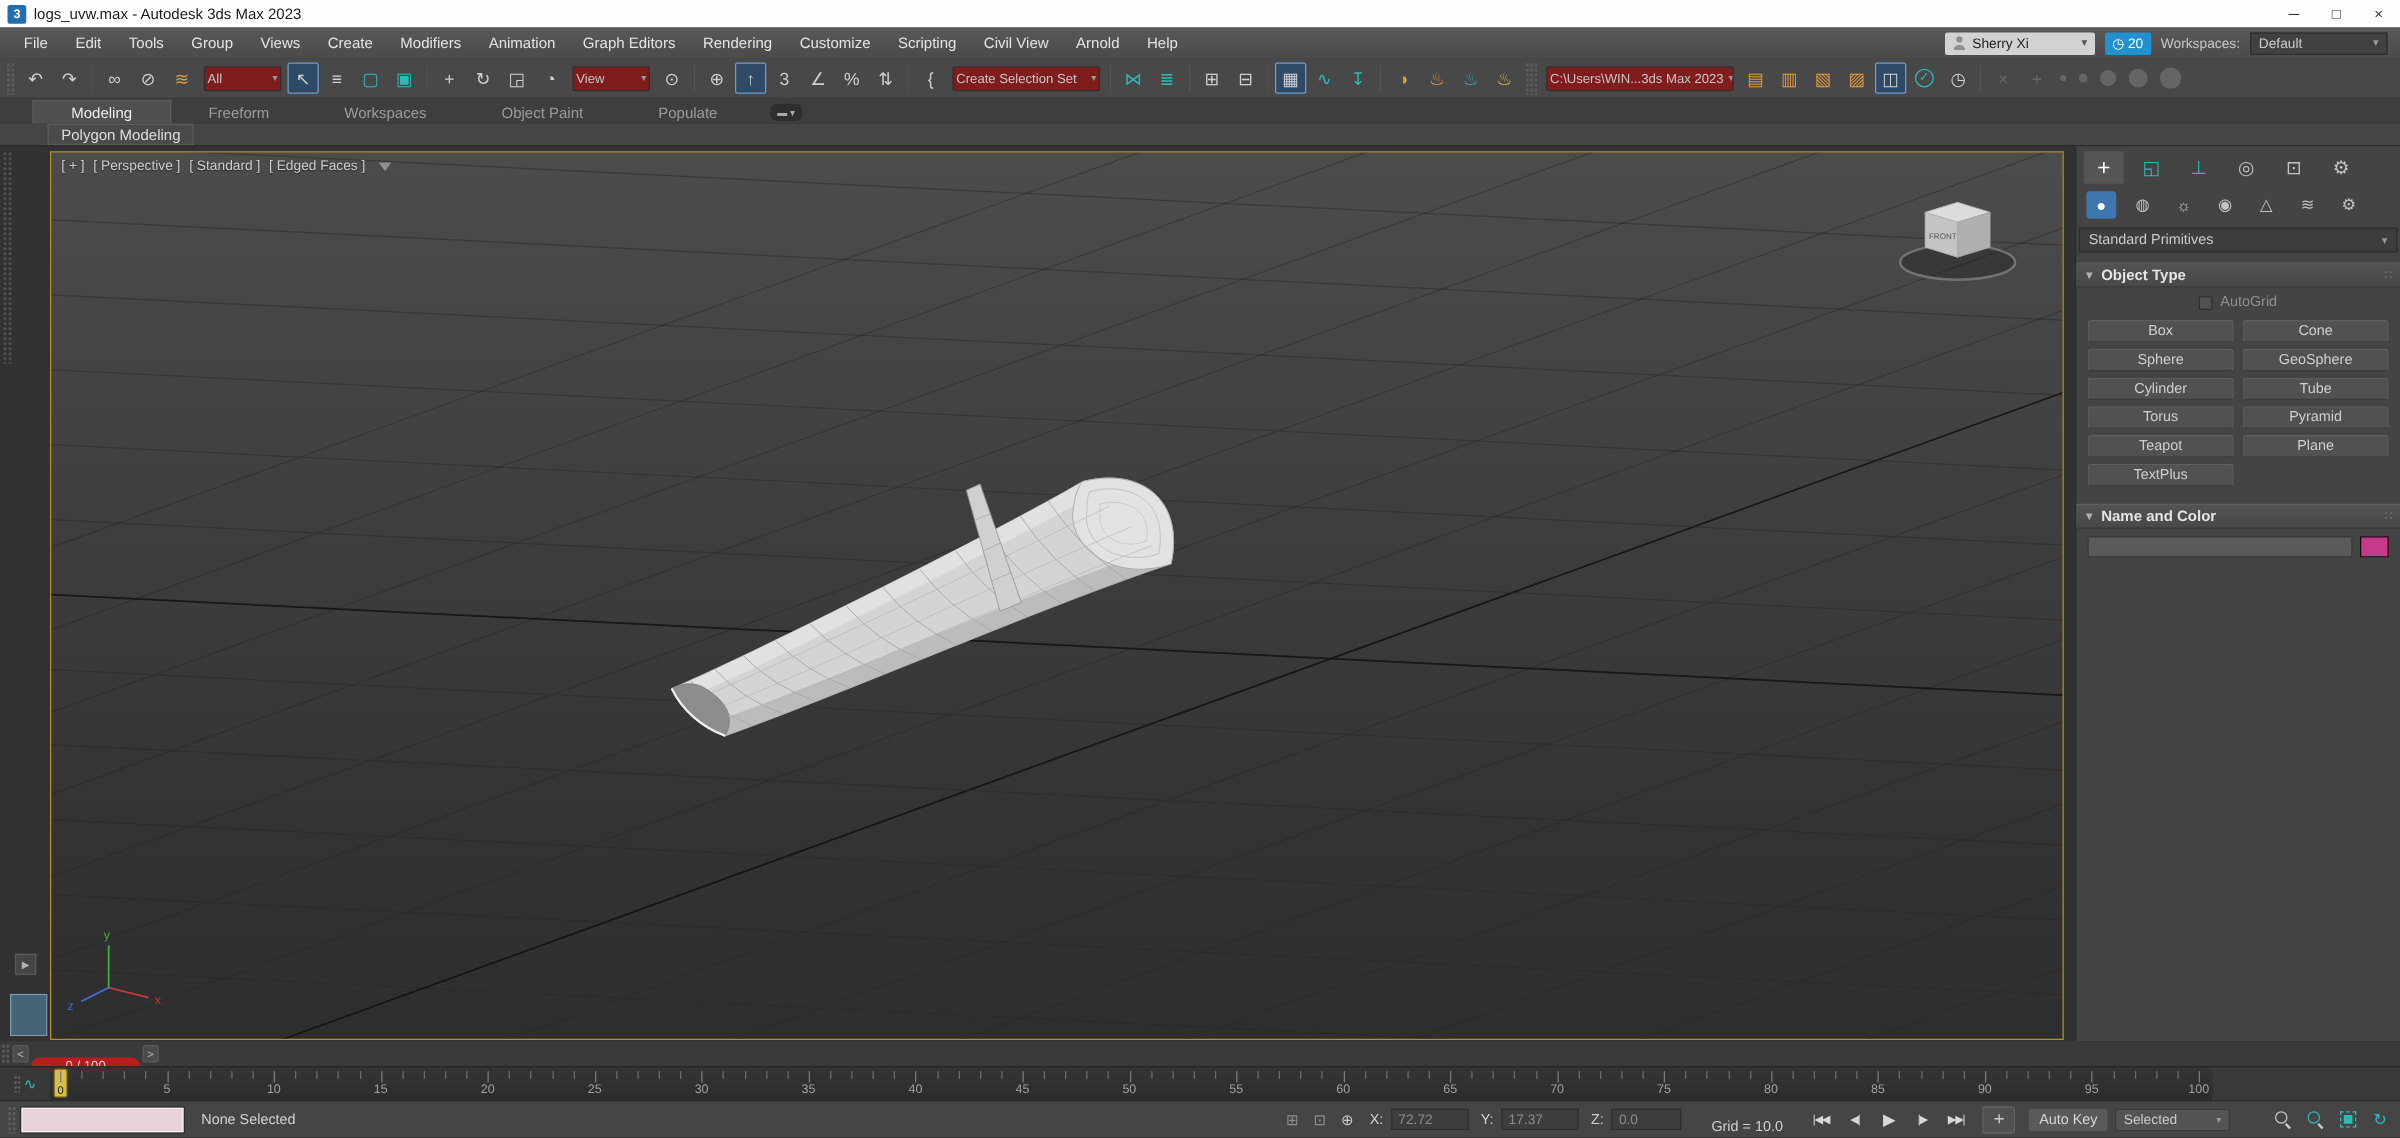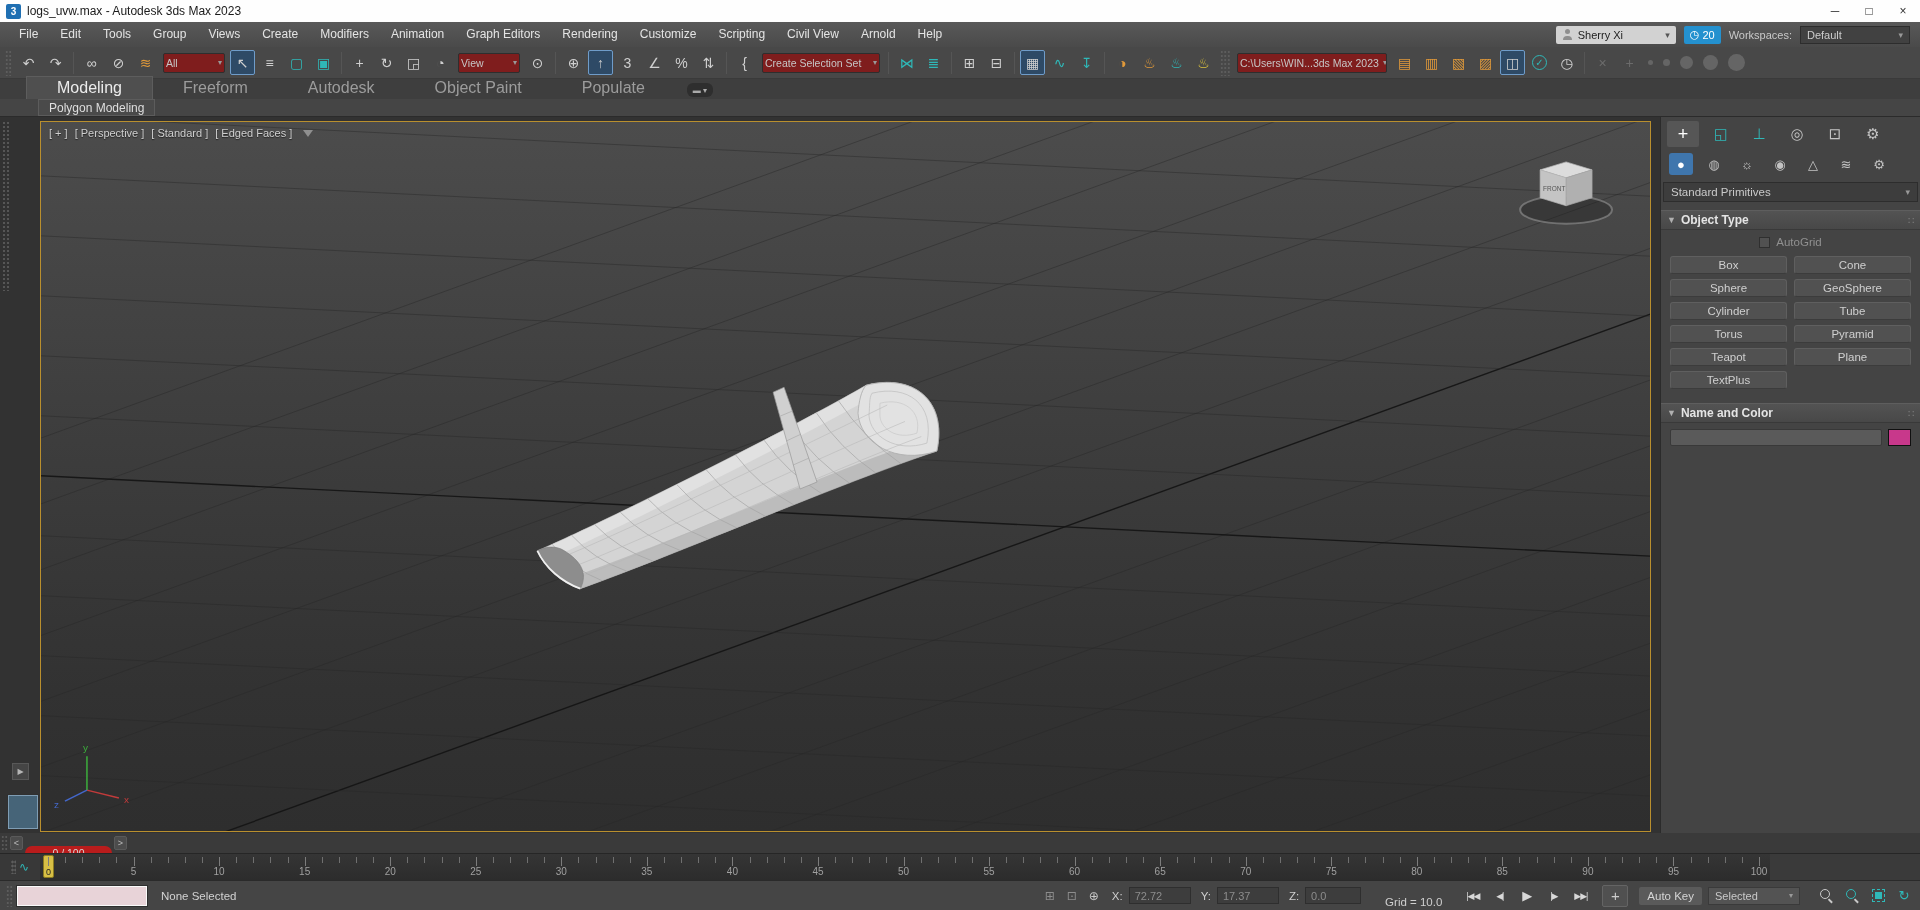--- a/index.html
+++ b/index.html
@@ -55,21 +55,21 @@
   .tb-btn.circle .glyph{border:1.5px solid var(--teal);border-radius:50%;width:15px;height:15px;
           font-size:10px;display:flex;align-items:center;justify-content:center;}
   .tb-dd{height:20px;background:#7f1d1d;border:1px solid #2e2e2e;border-radius:2px;margin:0 4px;
          display:flex;align-items:center;padding:0 2px;font-size:10.5px;color:#c6c6c6;white-space:nowrap;overflow:hidden;}
   .tb-dd .dd-caret{margin-left:auto;color:#999;font-size:8px;padding-left:4px;}
   .tb-dot{border-radius:50%;background:#6d6d6d;margin:0 5px;opacity:.8;}
 
   
   #ribbontabs{position:absolute;top:79px;left:0;right:0;height:20px;background:#3e3e3e;
               display:flex;align-items:flex-end;padding-left:26px;}
-  .ribbon-tab{padding:2px 30px;font-size:16px;color:#9c9c9c;}
+  .ribbon-tab{padding:2px 30px;font-size:12px;color:#9c9c9c;}
   .ribbon-tab.active{background:#4f4f4f;color:#ececec;border:1px solid #5d5d5d;border-bottom:none;}
   .ribbon-more{width:26px;height:14px;margin:0 0 2px 12px;background:#2e2e2e;border-radius:6px;
                color:#aaa;font-size:8px;display:flex;align-items:center;justify-content:center;gap:2px;}
   #ribbonstrip{position:absolute;top:99px;left:0;right:0;height:18px;background:#454545;
                border-bottom:1px solid #2b2b2b;display:flex;align-items:center;}
   .panel-chip{margin-left:38px;background:#4a4a4a;border:1px solid #5c5c5c;padding:0 10px;
               height:17px;line-height:16px;font-size:12px;color:#dedede;}
 
   
   #workarea{position:absolute;top:117px;left:0;height:716px;right:0;background:#323232;}
@@ -158,21 +158,21 @@
                font-size:11px;display:flex;align-items:center;padding:0 5px;}
   #grid-size{font-size:11.5px;color:#cfcfcf;margin:12px 14px 0 18px;}
   .pb-btn{width:21px;height:18px;display:flex;align-items:center;justify-content:center;
           color:#d8d8d8;font-size:9px;letter-spacing:-1px;}
   .pb-btn.play{font-size:13px;}
   #setkey-btn{width:26px;height:22px;background:#505050;border:1px solid #646464;border-radius:2px;
               color:#ccc;font-size:15px;display:flex;align-items:center;justify-content:center;margin:0 5px;}
   #autokey-btn{height:18px;background:#5a5a5a;border-radius:2px;padding:0 8px;font-size:11.5px;
                color:#d5d5d5;display:flex;align-items:center;}
   #keyfilter-dd{width:92px;height:18px;background:#535353;border:1px solid #3a3a3a;color:#c9c9c9;
-                font-size:11px;display:flex;align-items:center;padding:0 6px;margin-right:10px;}
+                font-size:11px;display:flex;align-items:center;padding:0 6px;margin-right:26px;}
   #keyfilter-dd .dd-caret{margin-left:auto;color:#999;font-size:8px;}
   .nav-btn{width:20px;height:20px;display:flex;align-items:center;justify-content:center;font-size:13px;color:#c9c9c9;}
   .nav-btn.teal{color:var(--teal);}
   .magnifier{width:13px;height:13px;position:relative;display:inline-block;}
   .magnifier::before{content:"";position:absolute;top:0;left:0;width:8px;height:8px;
                      border:1.5px solid #c9c9c9;border-radius:50%;}
   .magnifier::after{content:"";position:absolute;bottom:1px;right:0;width:5px;height:1.5px;
                     background:#c9c9c9;transform:rotate(45deg);}
   .magnifier.teal::before{border-color:var(--teal);}
   .cube-nav{width:13px;height:13px;border:1px dashed var(--teal);display:flex;align-items:center;justify-content:center;}
@@ -380,21 +380,21 @@
     <span class="tb-dot" style="height: 5px; width: 5px;"></span>
     <span class="tb-dot" style="height: 7px; width: 7px;"></span>
     <span class="tb-dot" style="height: 13px; width: 13px;"></span>
     <span class="tb-dot" style="height: 15px; width: 15px;"></span>
     <span class="tb-dot" style="height: 17px; width: 17px;"></span>
   </div>
 
 <div id="ribbontabs">
     <div class="ribbon-tab active">Modeling</div>
     <div class="ribbon-tab">Freeform</div>
-    <div class="ribbon-tab">Autodesk</div>
+    <div class="ribbon-tab">Workspaces</div>
     <div class="ribbon-tab">Object Paint</div>
     <div class="ribbon-tab">Populate</div>
     <span class="ribbon-more">▬ ▾</span>
   </div>
 <div id="ribbonstrip">
   <span class="panel-chip">Polygon Modeling</span>
 </div>
 
 <div id="workarea">
 

